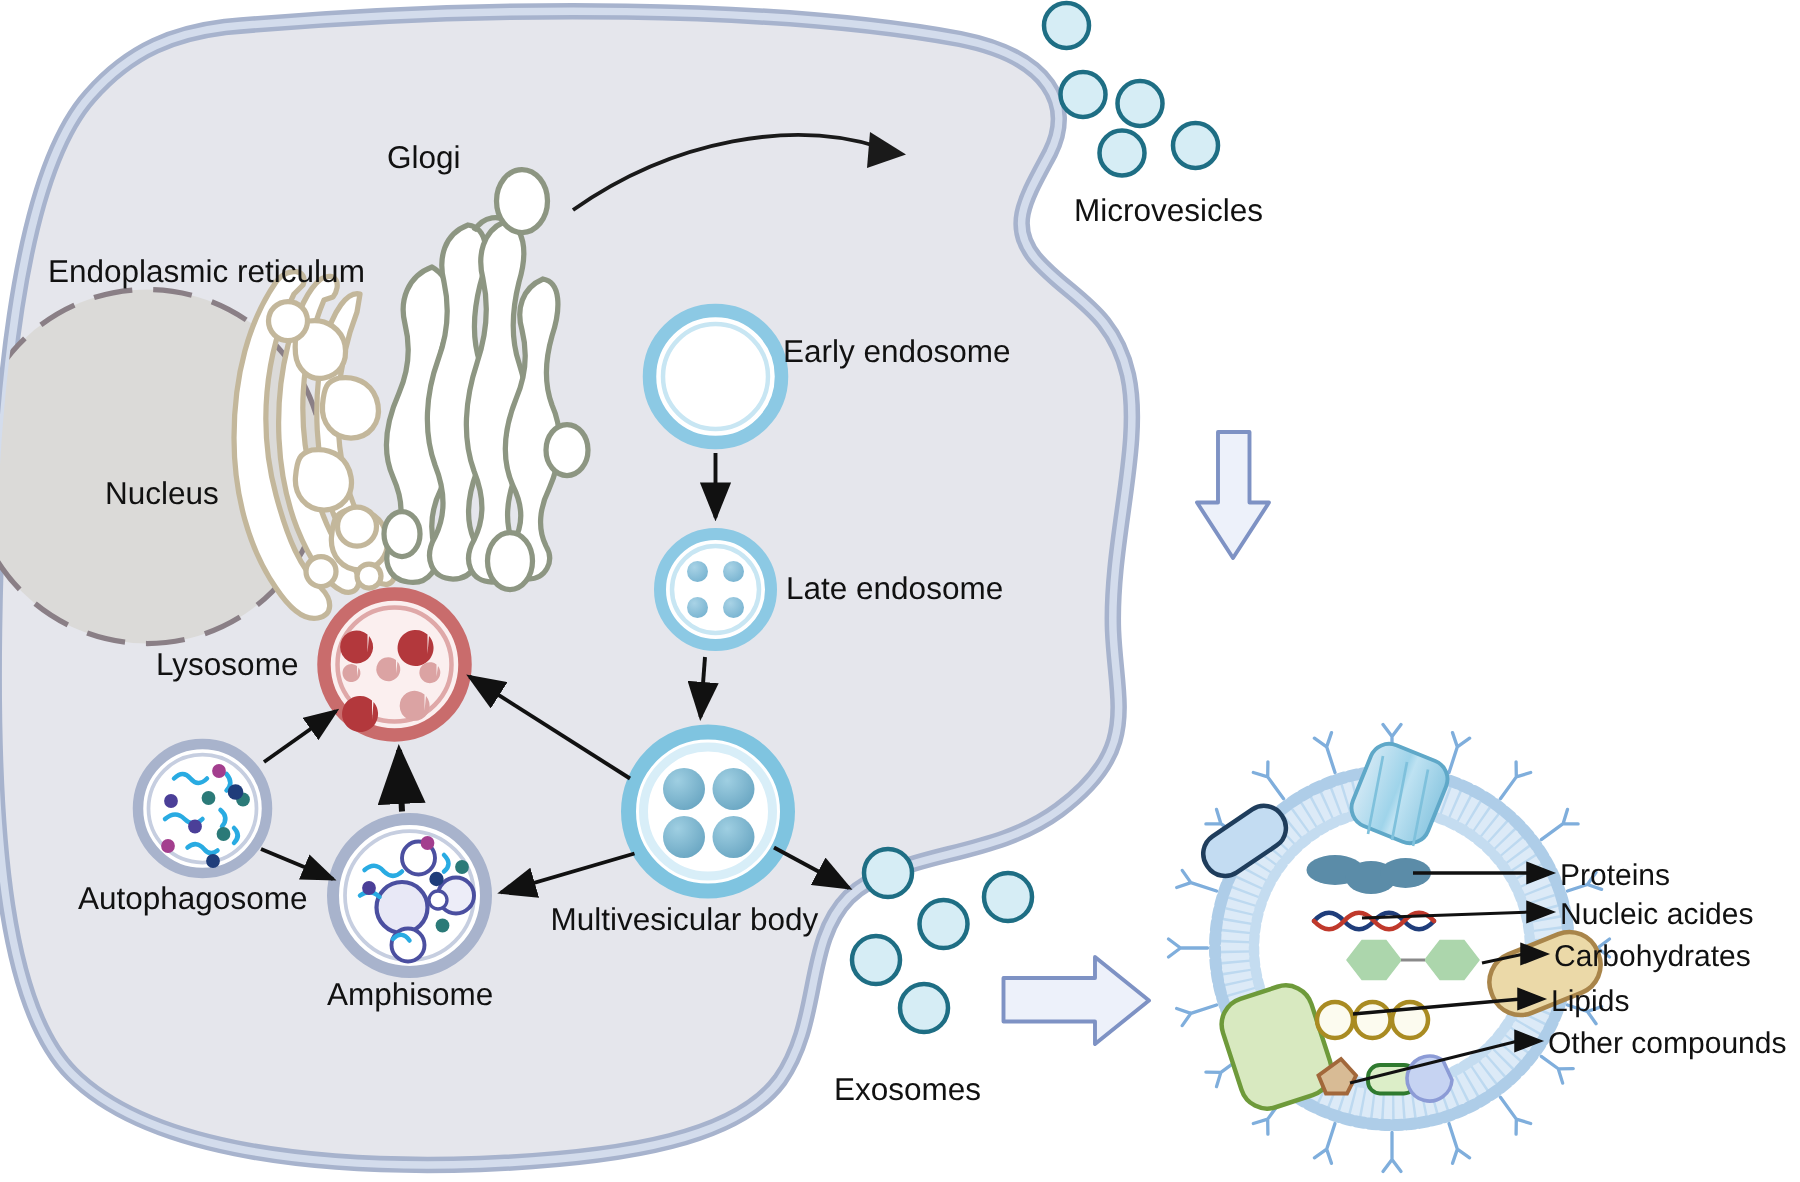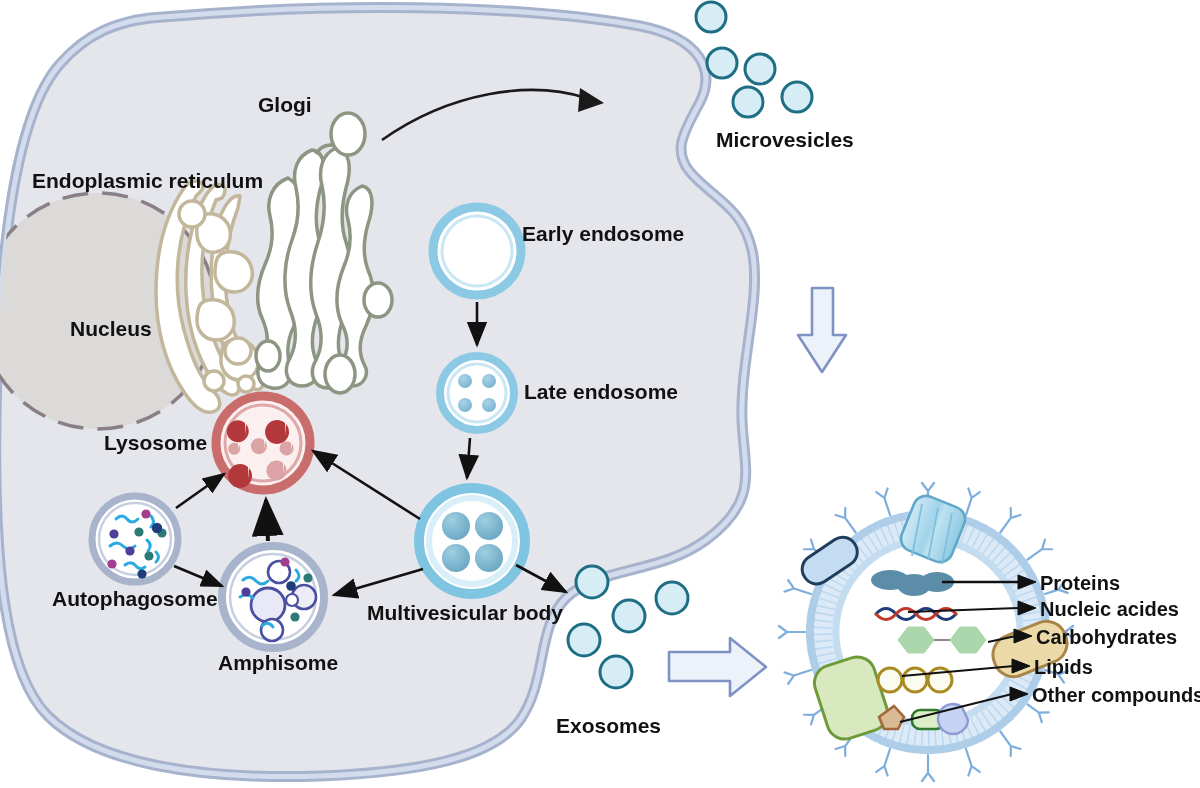--- a/index.html
+++ b/index.html
@@ -1,18 +1,18 @@
 <!DOCTYPE html>
 <html><head>
 <meta charset="utf-8">
 <style>
   html,body{margin:0;padding:0;background:#ffffff;}
   body{width:1200px;height:788px;overflow:hidden;
        font-family:"Liberation Sans","DejaVu Sans",sans-serif;}
-  #stage{position:relative;width:1096px;height:788px;background:#ffffff;font-weight:bold;}
+  #stage{position:relative;width:1096px;height:788px;background:#ffffff;}
   #stage svg{position:absolute;left:0;top:0;}
   .lbl{font-family:"Liberation Sans","DejaVu Sans",sans-serif;fill:#111111;}
   .lbl-lg{font-size:21px;}
   .cargo-lbl{font-size:20px;}
 </style>
 </head>
 <body>
 
 <div id="stage">
 

